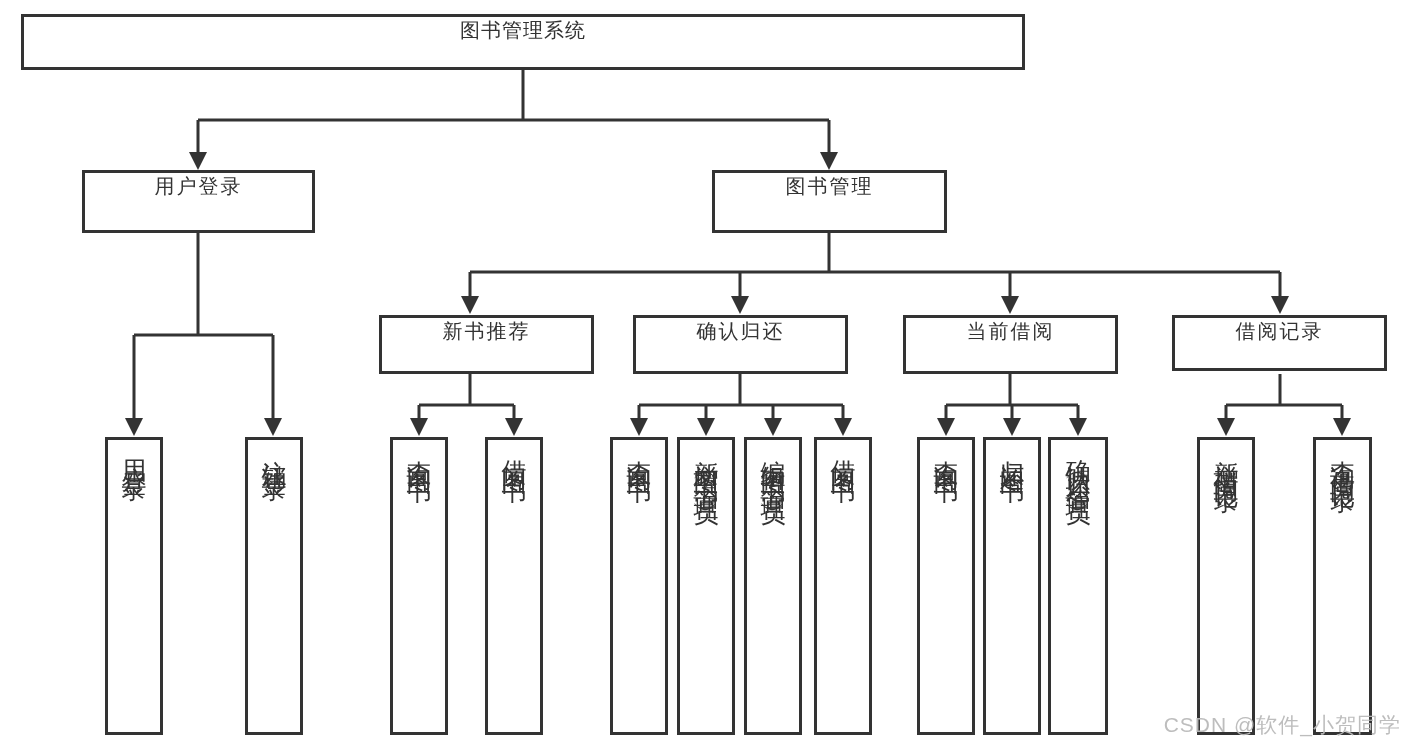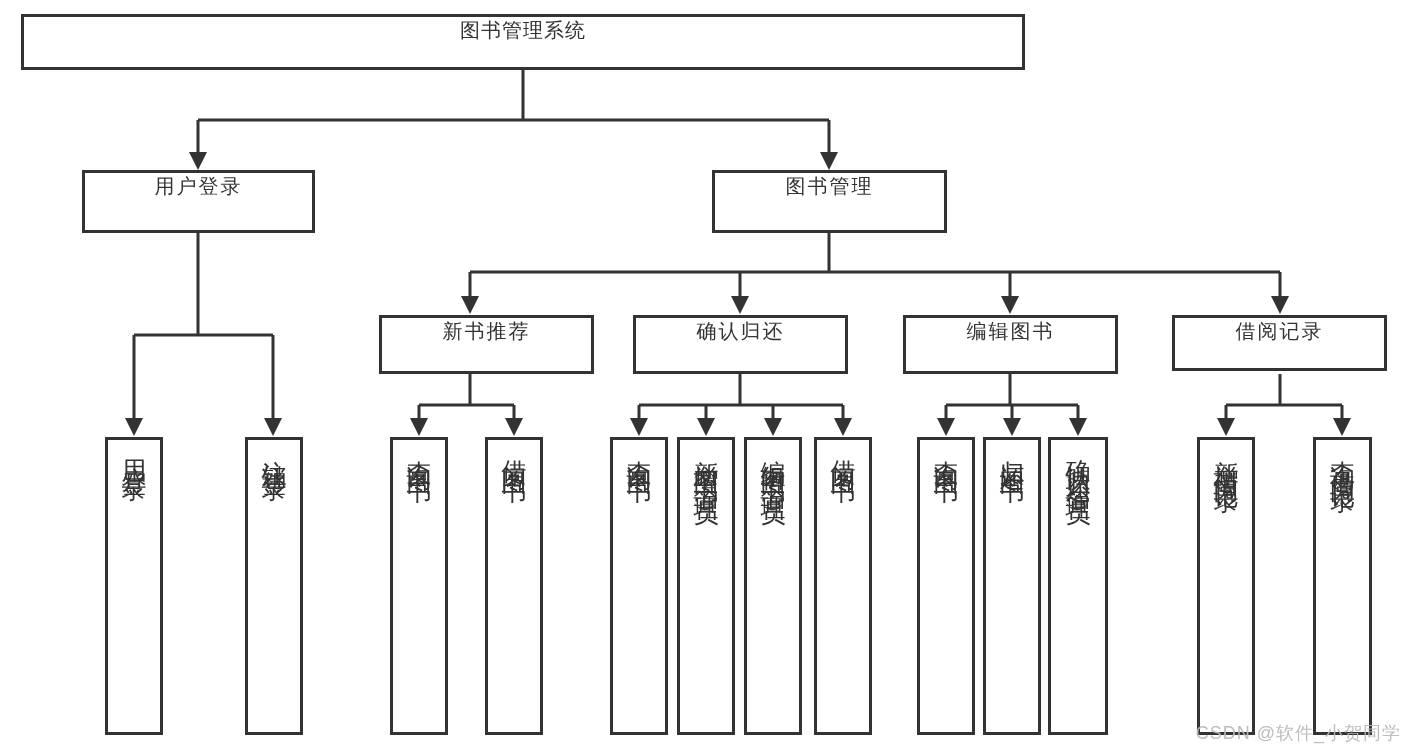--- a/index.html
+++ b/index.html
@@ -38,22 +38,22 @@
   .vlabel {
     writing-mode: vertical-rl;
     text-orientation: mixed;
     font-size: 25px;
     letter-spacing: 6px;
     line-height: 1;
   }
   .watermark {
     position: absolute;
     right: 4px;
-    bottom: 2px;
-    font-size: 18px;
+    bottom: 8px;
+    font-size: 21px;
     letter-spacing: 1px;
     color: rgba(185, 185, 185, 0.95);
     white-space: nowrap;
     z-index: 5;
   }
 </style>
 </head>
 <body>
 
 <div class="canvas">
@@ -102,21 +102,21 @@
     <span>图书管理</span>
   </div>
 
   <div class="box hbox" style="left:363px; top:315px; width:215px; height:59px;margin-left:16px;">
     <span>新书推荐</span>
   </div>
   <div class="box hbox" style="left:633px; top:315px; width:215px; height:59px;">
     <span>确认归还</span>
   </div>
   <div class="box hbox" style="left:903px; top:315px; width:215px; height:59px;">
-    <span>编辑图书</span>
+    <span>当前借阅</span>
   </div>
   <div class="box hbox" style="left:1172px; top:315px; width:215px; height:56px;">
     <span>借阅记录</span>
   </div>
 
   <div class="box vbox" style="left:105px; top:437px; width:58px; height:298px;">
     <span class="vlabel">用户登录</span>
   </div>
   <div class="box vbox" style="left:245px; top:437px; width:58px; height:298px;">
     <span class="vlabel">注销登录</span>

